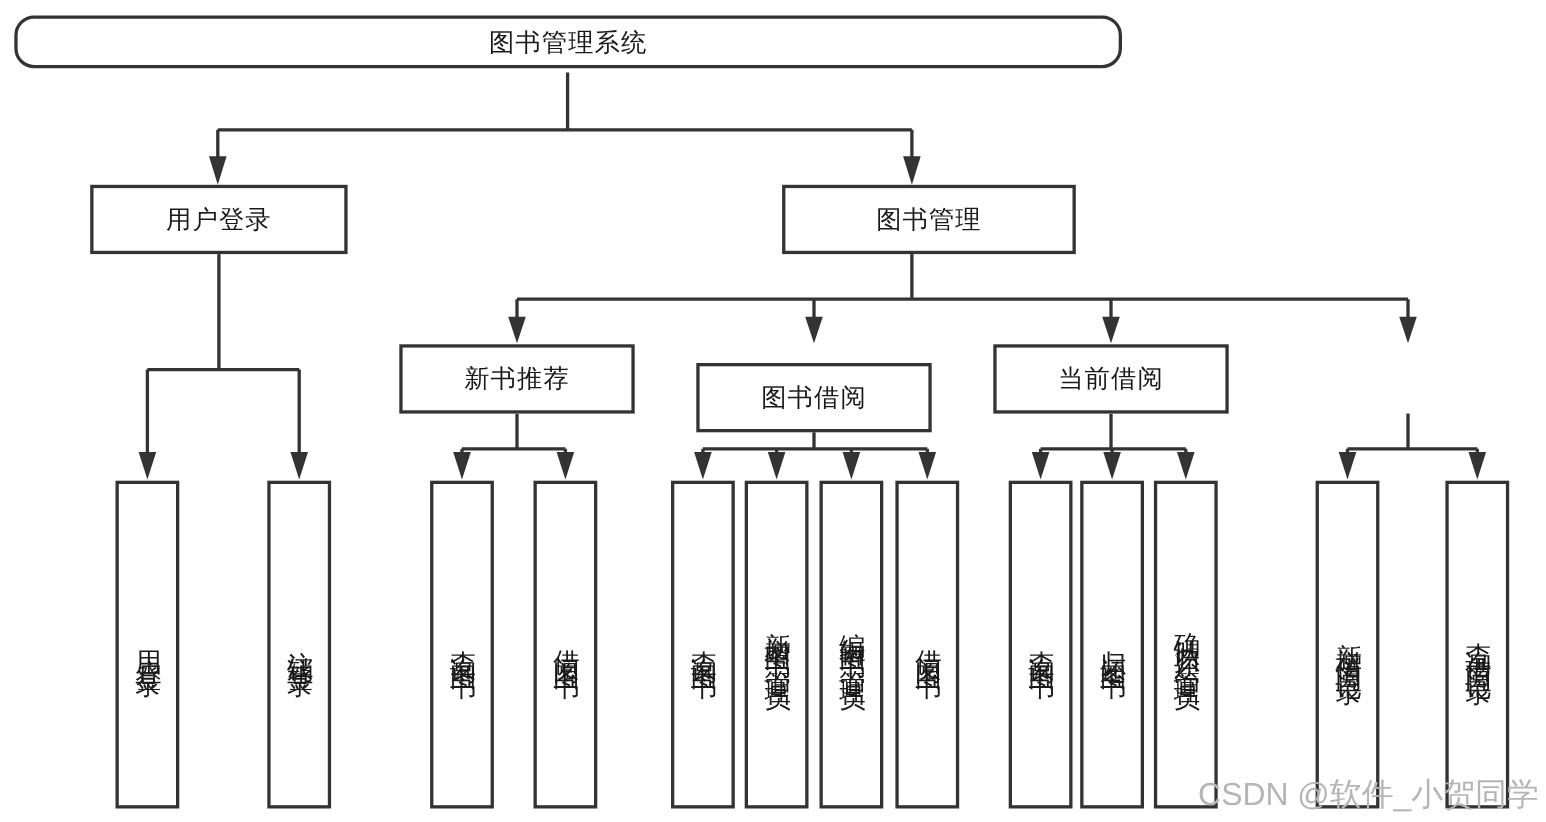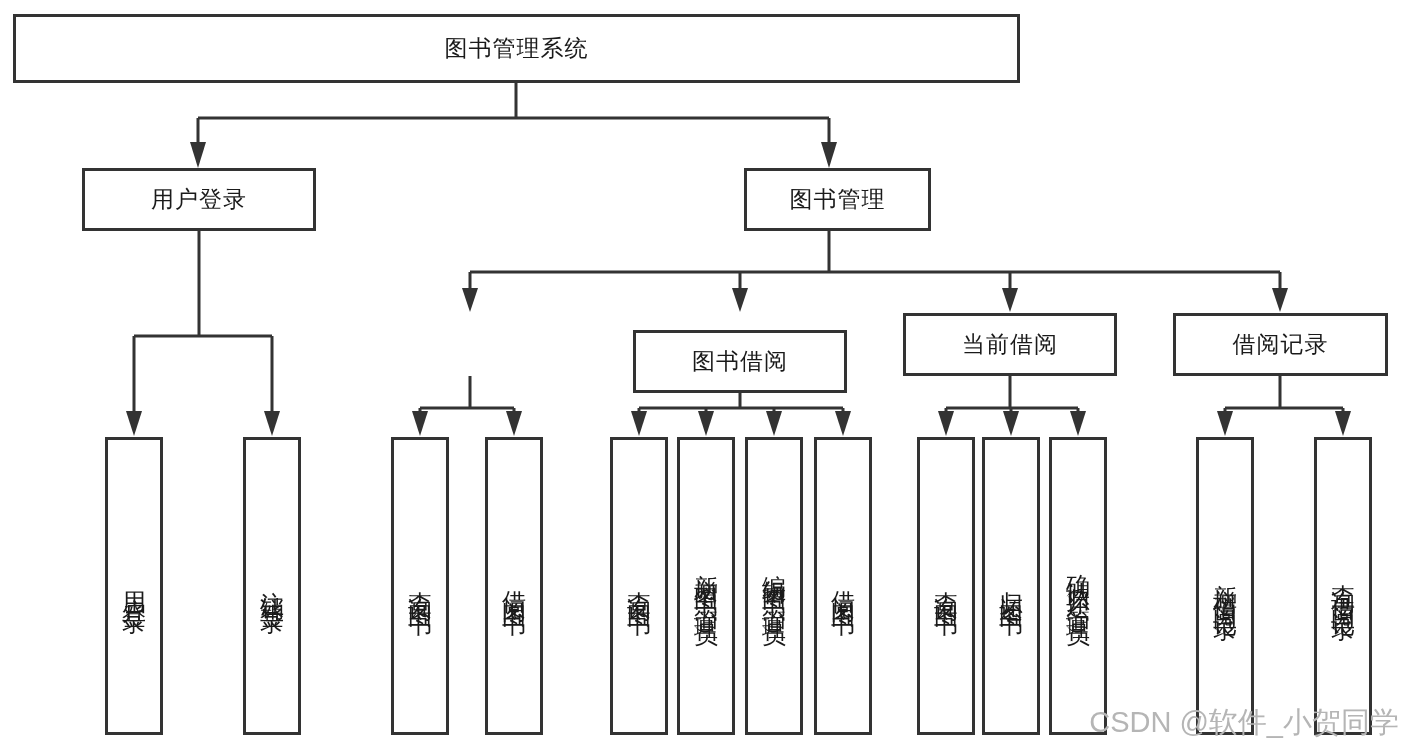--- a/index.html
+++ b/index.html
@@ -91,39 +91,39 @@
     <polygon points="698,411 714,411 706,436"></polygon>
     <polygon points="766,411 782,411 774,436"></polygon>
     <polygon points="835,411 851,411 843,436"></polygon>
     <polygon points="938,411 954,411 946,436"></polygon>
     <polygon points="1003,411 1019,411 1011,436"></polygon>
     <polygon points="1070,411 1086,411 1078,436"></polygon>
     <polygon points="1217,411 1233,411 1225,436"></polygon>
     <polygon points="1335,411 1351,411 1343,436"></polygon>
   </svg>
 
-  <div class="node h" style="left:13px; top:14px; width:1007px; height:69px;">
+  <div class="node h" style="left:13px; top:14px; width:1007px; height:48px;border-radius:18px;">
     <span>图书管理系统</span>
   </div>
 
   <div class="node h" style="left:82px; top:168px; width:234px; height:63px;">
     <span>用户登录</span>
   </div>
-  <div class="node h" style="left:711px; top:168px; width:187px; height:63px;margin-left:33px;">
+  <div class="node h" style="left:711px; top:168px; width:267px; height:63px;">
     <span>图书管理</span>
   </div>
 
+  <div class="node h" style="left:363px; top:313px; width:214px; height:63px;">
+    <span>新书推荐</span>
+  </div>
   <div class="node h" style="left:633px; top:313px; width:214px; height:63px;margin-top:17px;">
     <span>图书借阅</span>
   </div>
   <div class="node h" style="left:903px; top:313px; width:214px; height:63px;text-align:center;">
     <span>当前借阅</span>
-  </div>
-  <div class="node h" style="left:1173px; top:313px; width:215px; height:63px;">
-    <span>借阅记录</span>
   </div>
 
   <div class="node v" style="left:105px; top:437px; width:58px; height:298px;">用户登录</div>
   <div class="node v" style="left:243px; top:437px; width:58px; height:298px;">注销登录</div>
 
   <div class="node v" style="left:391px; top:437px; width:58px; height:298px;">查询图书</div>
   <div class="node v" style="left:485px; top:437px; width:58px; height:298px;">借阅图书</div>
 
   <div class="node v" style="left:610px; top:437px; width:58px; height:298px;">查询图书</div>
   <div class="node v" style="left:677px; top:437px; width:58px; height:298px;">新增图书（管理员）</div>

